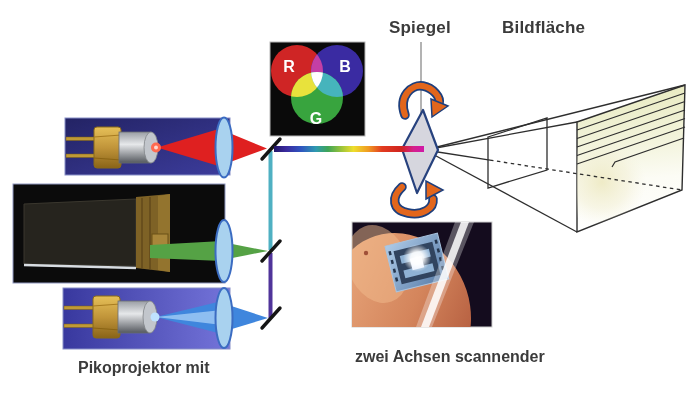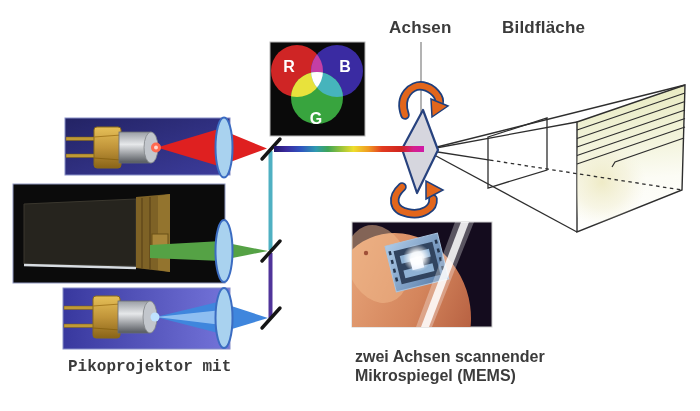--- a/index.html
+++ b/index.html
@@ -223,25 +223,24 @@
         <rect x="22.5" y="0" width="2.5" height="4" fill="#25364e"></rect>
             <rect x="22.5" y="9" width="2.5" height="4" fill="#25364e"></rect>
       </g>
       <polygon points="455,222 474,222 432,327 416,327" fill="#ffffff" opacity="0.3"></polygon>
       <polygon points="461,222 469,222 429,327 421,327" fill="#ffffff" opacity="0.85"></polygon>
       <circle cx="417" cy="258" r="14" fill="url(#whiteGlow)"></circle>
     </g>
   </g>
 </svg>
 
-<div class="lbl" style="left:389px;top:18px;">Achsen</div>
+<div class="lbl" style="left:389px;top:18px;">Spiegel</div>
 <div class="lbl" style="left:502px;top:18px;">Bildfläche</div>
 
-<div class="caption" style="left:68px;top:358px;font-family:Liberation Mono, monospace;">
+<div class="caption" style="left:78px;top:358px;">
   <div>Pikoprojektor mit</div>
 </div>
 
 <div class="caption" style="left:355px;top:347px;">
   <div>zwei Achsen scannender</div>
-  <div>Mikrospiegel (MEMS)</div>
 </div>
 
 </div>
 
 </body></html>

